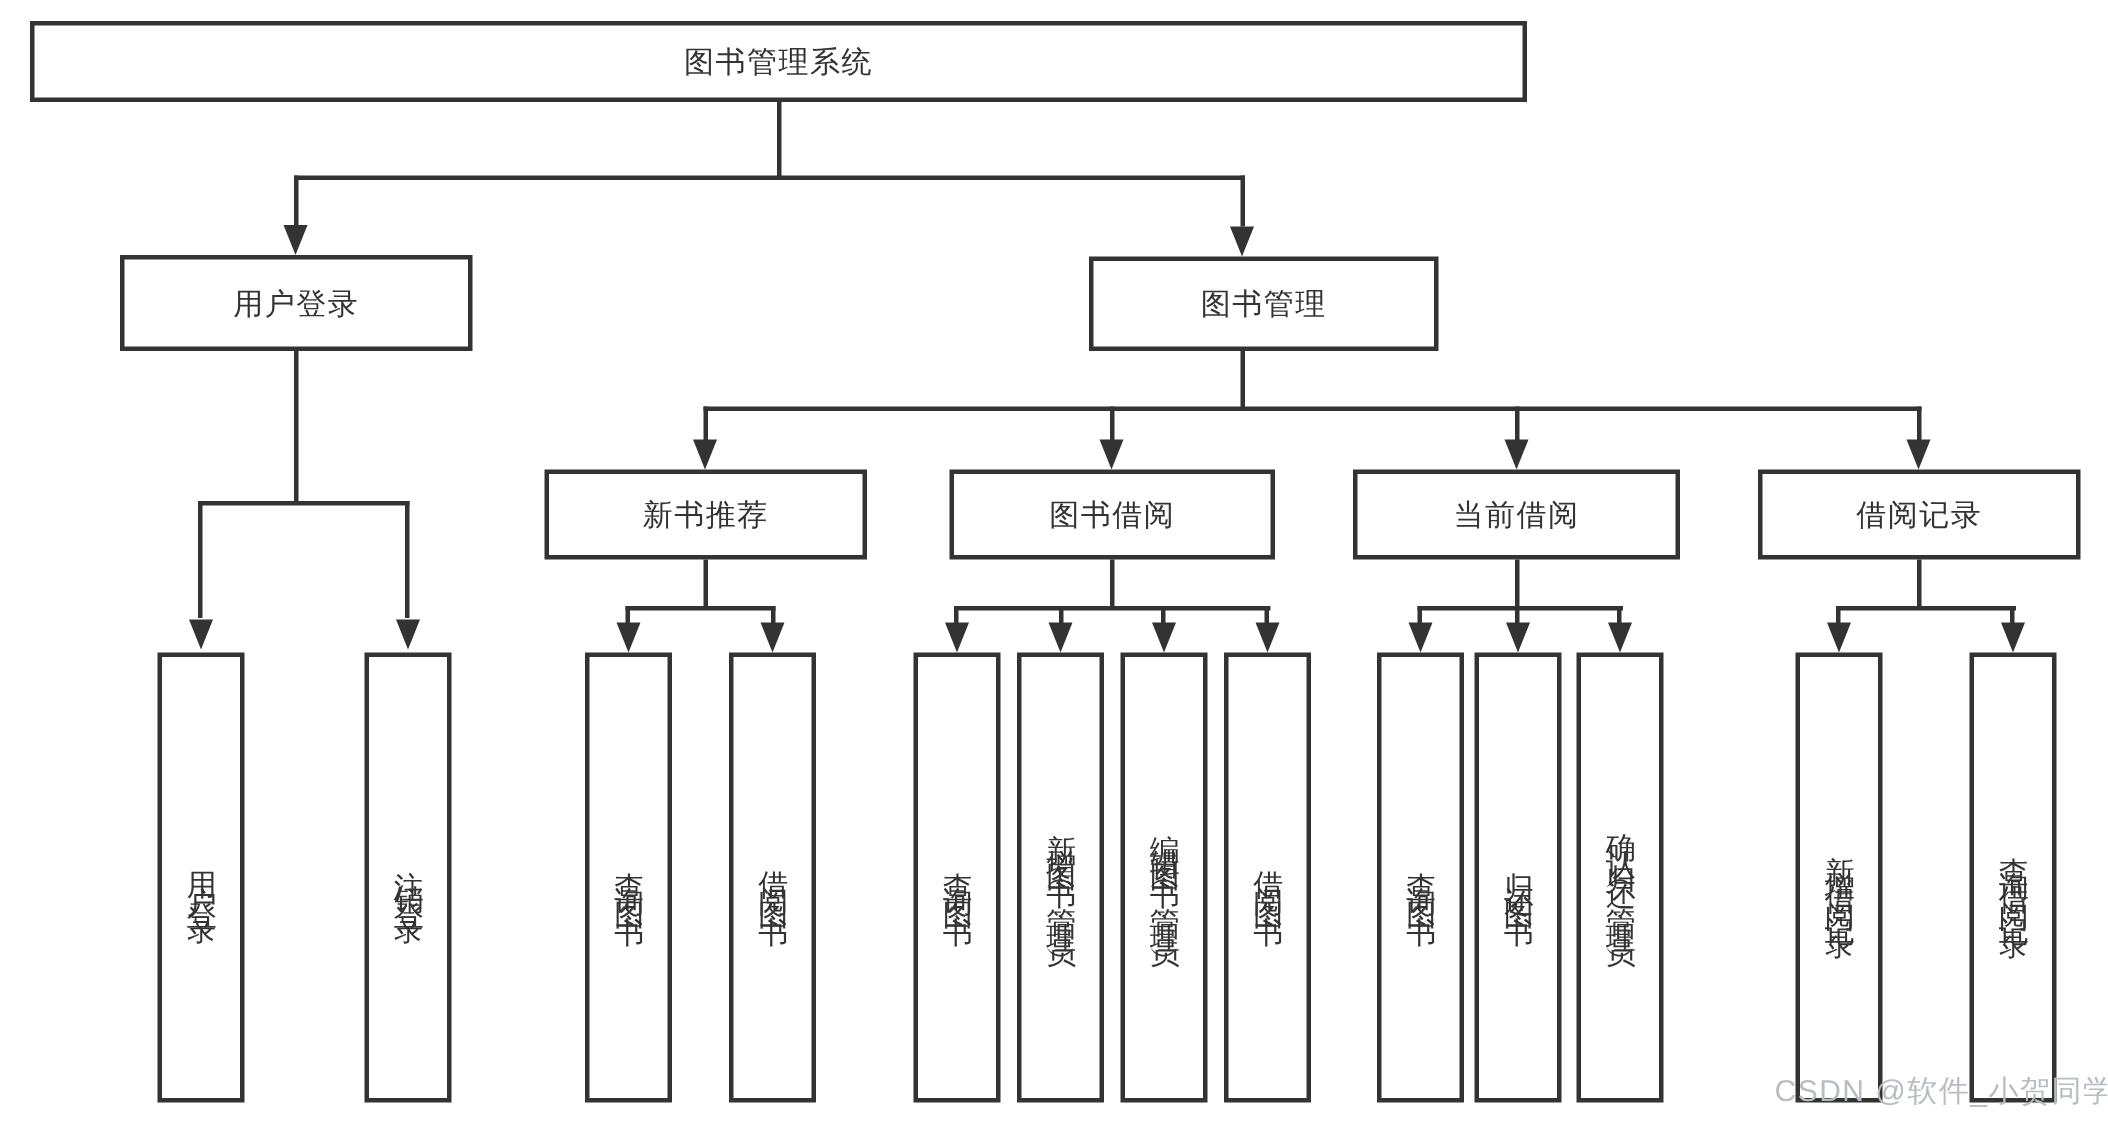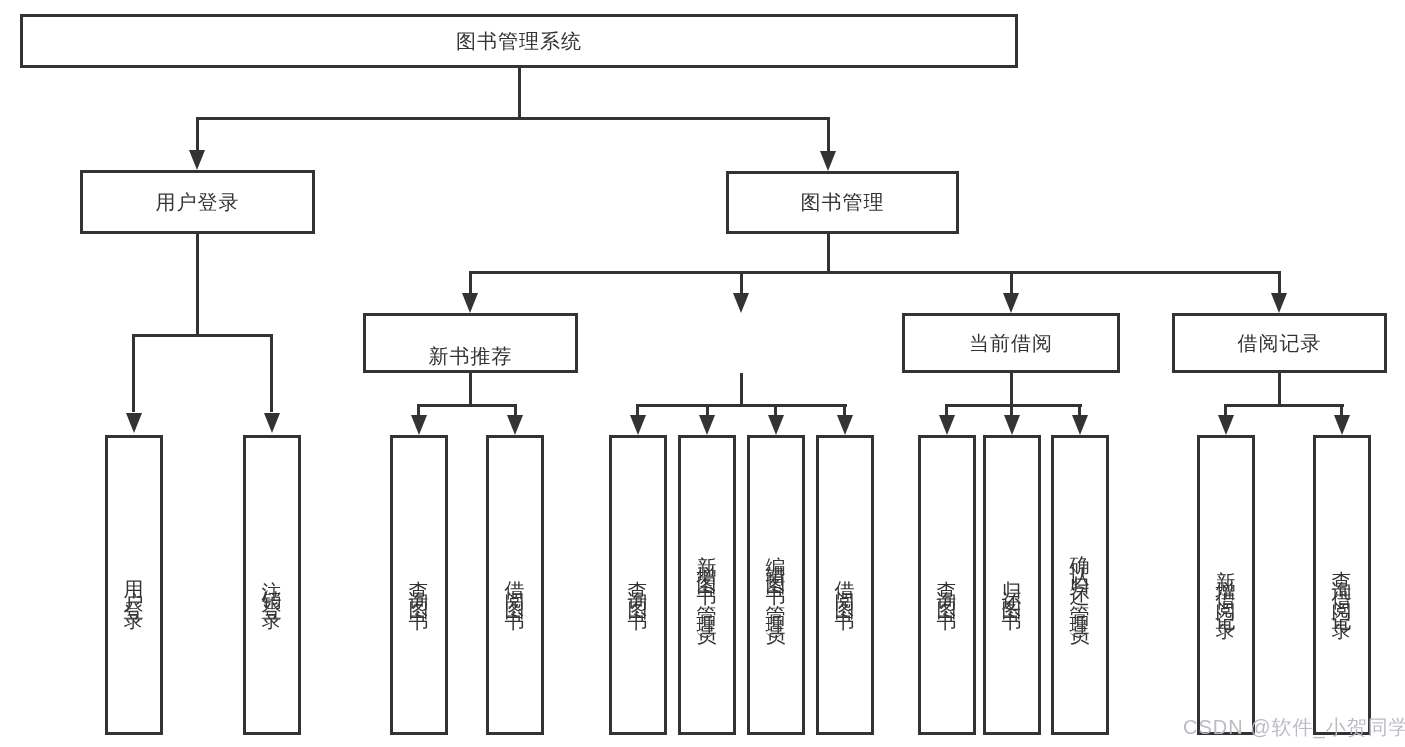--- a/index.html
+++ b/index.html
@@ -77,22 +77,25 @@
   <div class="hline" style="left:469px;top:271px;width:812px;"></div>
   <div class="vline" style="left:469px;top:271px;height:24px;"></div>
   <div class="arrow" style="left:462px;top:293px;"></div>
   <div class="vline" style="left:740px;top:271px;height:24px;"></div>
   <div class="arrow" style="left:733px;top:293px;"></div>
   <div class="vline" style="left:1010px;top:271px;height:24px;"></div>
   <div class="arrow" style="left:1003px;top:293px;"></div>
   <div class="vline" style="left:1278px;top:271px;height:24px;"></div>
   <div class="arrow" style="left:1271px;top:293px;"></div>
 
-  <div class="box" style="left:363px;top:313px;width:215px;height:60px;align-items:flex-end;">
+  <div class="box" style="left:363px;top:313px;width:215px;height:60px;">
     <span>新书推荐</span>
+  </div>
+  <div class="box" style="left:633px;top:313px;width:217px;height:60px;">
+    <span>图书借阅</span>
   </div>
   <div class="box" style="left:1172px;top:313px;width:215px;height:60px;">
     <span>借阅记录</span>
   </div>
   <div class="box" style="left:902px;top:313px;width:218px;height:60px;">
     <span>当前借阅</span>
   </div>
 
   <div class="vline" style="left:469px;top:373px;height:33px;"></div>
   <div class="hline" style="left:417px;top:404px;width:100px;"></div>

